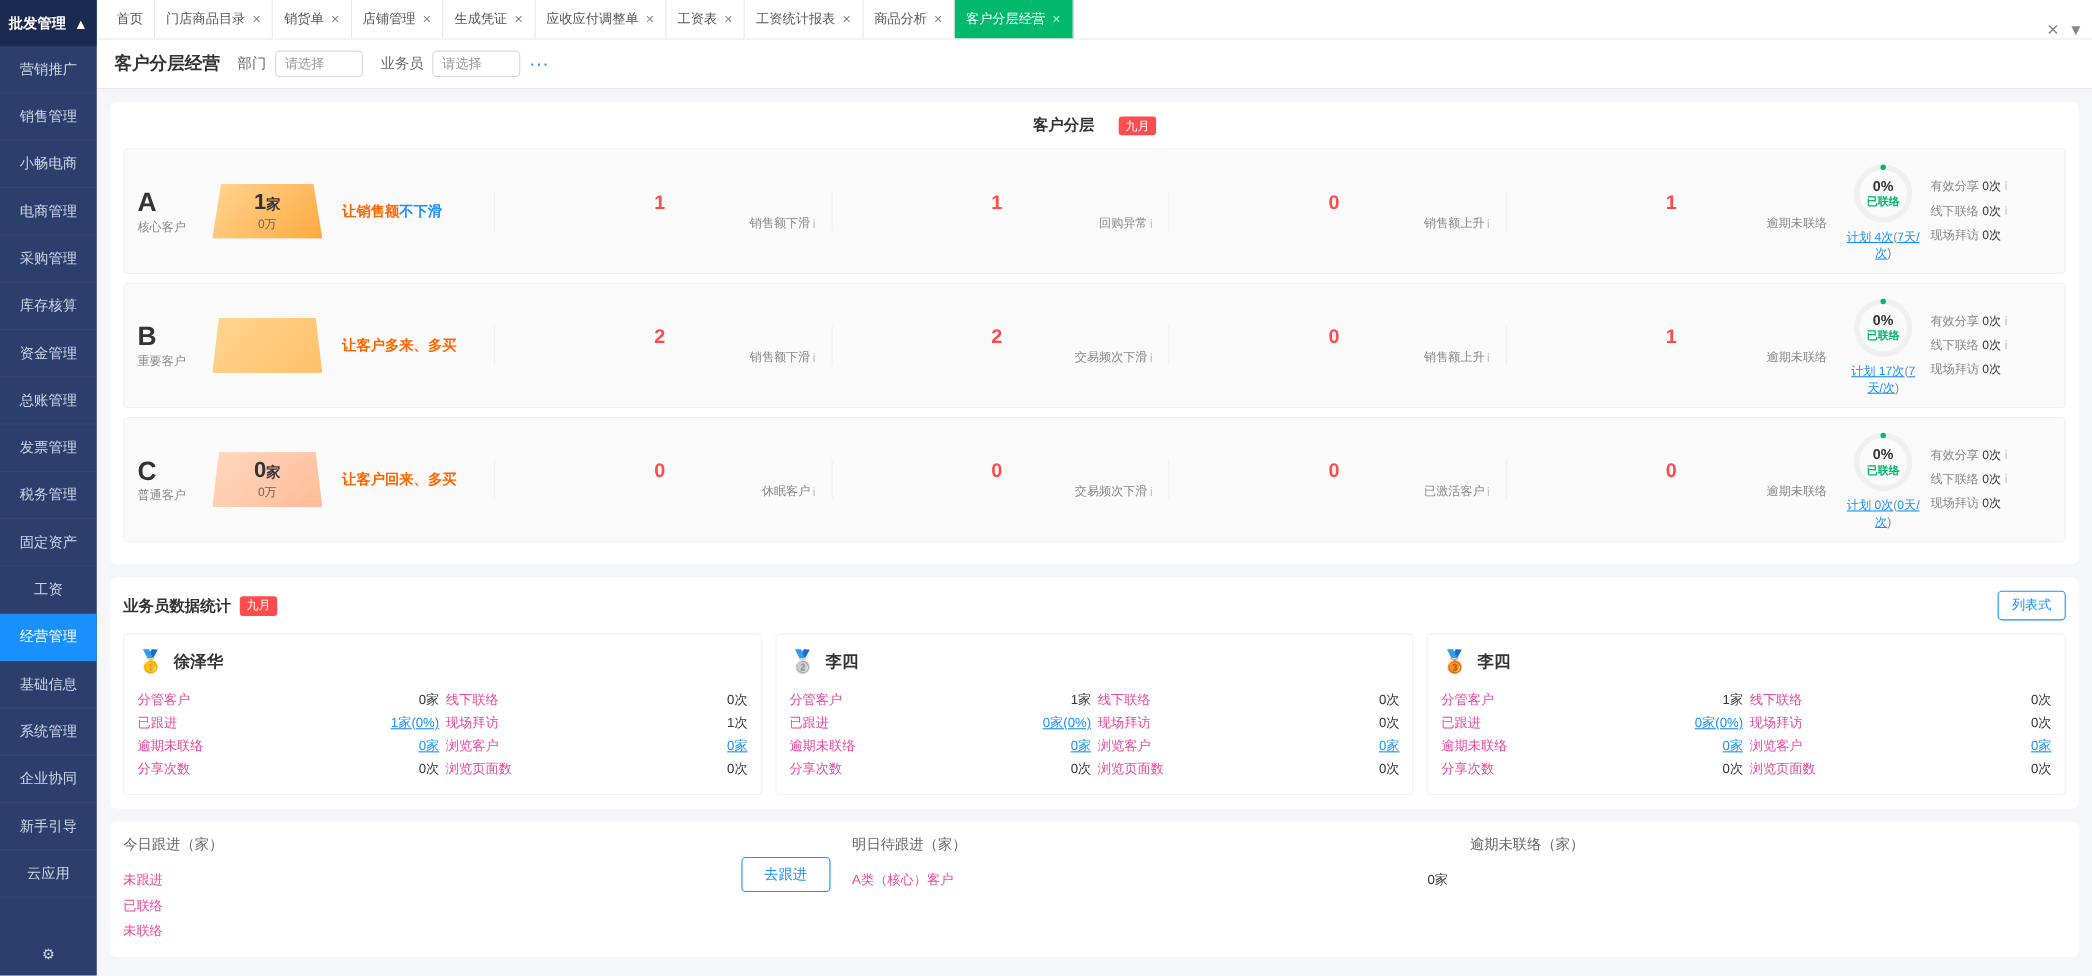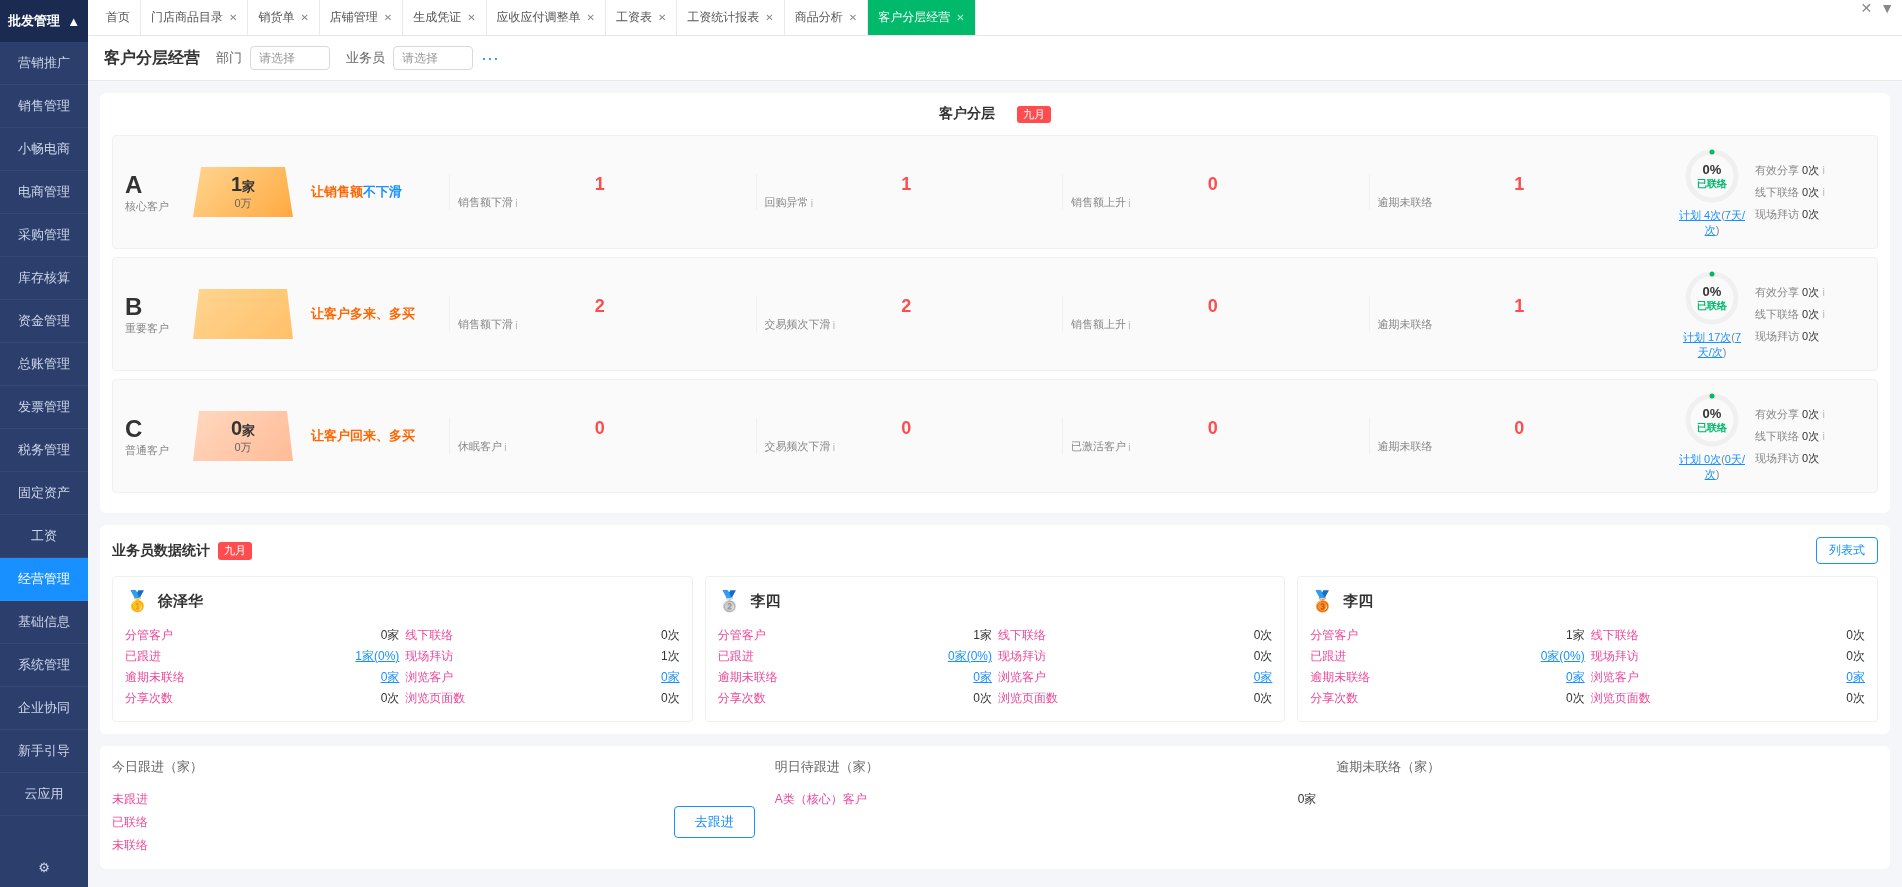--- a/index.html
+++ b/index.html
@@ -50,21 +50,21 @@
       flex: 1;
       display: flex;
       flex-direction: column;
       overflow: hidden;
     }
     
     
     .tab-bar {
       background: white;
       display: flex;
-      align-items: flex-start;
+      align-items: flex-end;
       border-bottom: 1px solid #e8e8e8;
       padding: 0 8px;
       height: 36px;
       flex-shrink: 0;
       overflow: hidden;
     }
     .tab-item {
       display: flex;
       align-items: center;
       padding: 0 10px;
@@ -200,21 +200,21 @@
       display: flex;
       gap: 6px;
     }
     .tier-stat-item {
       flex: 1;
       text-align: center;
       border-left: 1px solid #f0f0f0;
       padding: 0 8px;
     }
     .tier-stat-num { font-size: 18px; font-weight: bold; color: #ff4d4f; }
-    .tier-stat-label { font-size: 11px; color: #888; display: flex; align-items: center; justify-content: flex-start; gap: 2px; }
+    .tier-stat-label { font-size: 11px; color: #888; display: flex; align-items: center; justify-content: flex-end; gap: 2px; }
     .info-icon { color: #bbb; font-size: 11px; cursor: pointer; }
     
     .tier-circle {
       width: 70px;
       flex-shrink: 0;
       text-align: center;
     }
     .circle-wrap {
       position: relative;
       width: 60px;
@@ -286,21 +286,20 @@
     .followup-col-title { font-size: 13px; color: #666; margin-bottom: 12px; }
     .followup-btn {
       background: white;
       border: 1px solid #1890ff;
       color: #1890ff;
       padding: 6px 20px;
       border-radius: 4px;
       cursor: pointer;
       font-size: 13px;
       white-space: nowrap;
-      margin-top: 28px;
     }
     .follow-row { display: flex; justify-content: space-between; font-size: 12px; padding: 3px 0; color: #666; }
     .follow-val { color: #333; }
     
     
     .section-header-row {
       display: flex;
       align-items: center;
       justify-content: space-between;
       margin-bottom: 12px;

